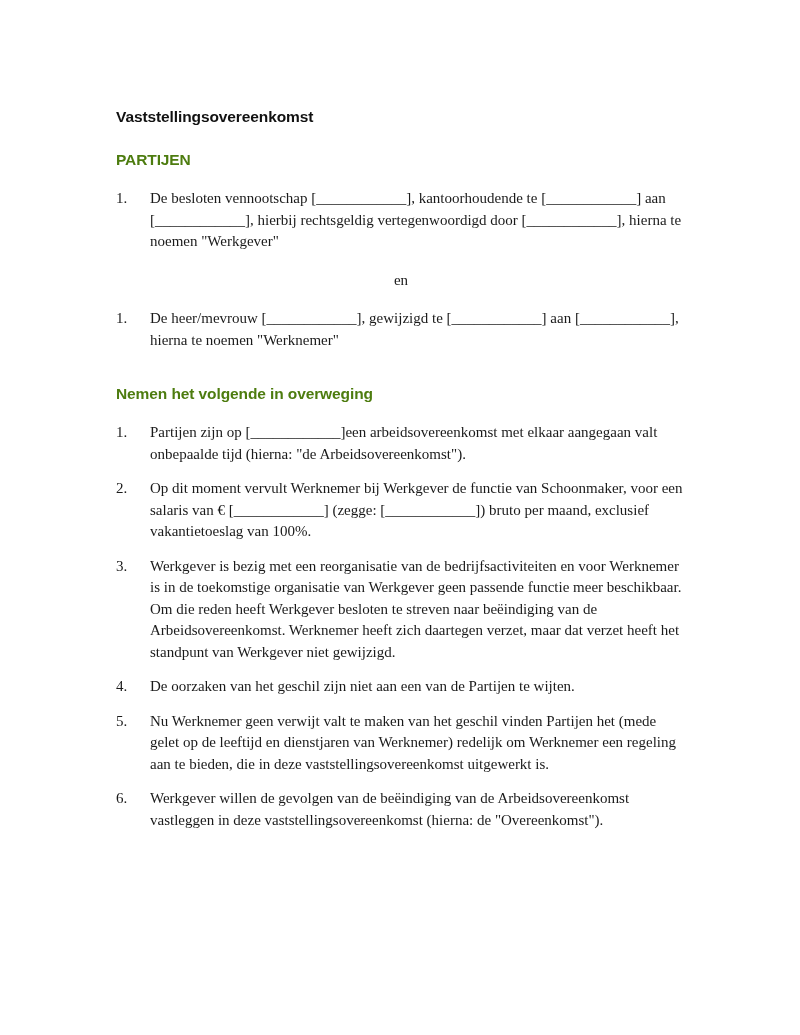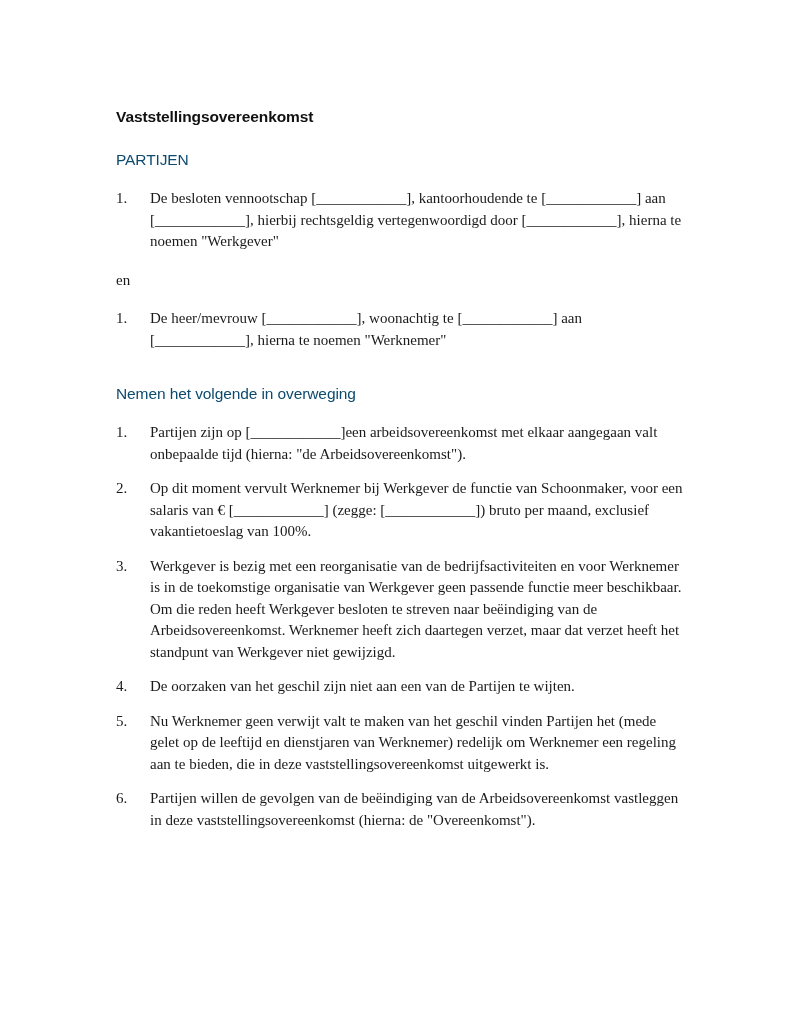--- a/index.html
+++ b/index.html
@@ -36,36 +36,37 @@
     font-family: "Liberation Sans", "DejaVu Sans", sans-serif;
     font-weight: bold;
     font-size: 15.5px;
     line-height: 20px;
     color: #111111;
     letter-spacing: -0.1px;
     margin: 0 0 23px 0;
   }
   .section-heading {
     font-family: "Liberation Sans", "DejaVu Sans", sans-serif;
-    font-weight: normal;
+    font-weight: bold;
     font-size: 15.5px;
     line-height: 20px;
-    color: #0c4a6e;
+    color: #4d7c0f;
     letter-spacing: -0.1px;
     margin: 0 0 18px 0;
   }
   .section-heading.second {
     margin: 33px 0 18px 0;
   }
 
   
   .plain-line {
     font-size: 15px;
     line-height: 21.5px;
     margin: 0 0 17px 0;
+    text-align: center;
   }
   ol.num-list {
     list-style: none;
     margin: 0;
     padding: 0;
   }
   ol.num-list > li {
     position: relative;
     padding-left: 34px;
     font-size: 15px;
@@ -109,21 +110,21 @@
         <span class="marker">1.</span>
         <span class="li-text">De besloten vennootschap [____________], kantoorhoudende te [____________] aan [____________], hierbij rechtsgeldig vertegenwoordigd door [____________], hierna te noemen "Werkgever"</span>
       </li>
     </ol>
 
     <p class="plain-line" style="margin-top:17px;">en</p>
 
     <ol class="num-list list-parties">
       <li>
         <span class="marker">1.</span>
-        <span class="li-text">De heer/mevrouw [____________], woonachtig te [____________] aan [____________], hierna te noemen "Werknemer"</span>
+        <span class="li-text">De heer/mevrouw [____________], gewijzigd te [____________] aan [____________], hierna te noemen "Werknemer"</span>
       </li>
     </ol>
 
     <h2 class="section-heading second">Nemen het volgende in overweging</h2>
 
     <ol class="num-list list-considerations">
       <li>
         <span class="marker">1.</span>
         <span class="li-text">Partijen zijn op [____________]een arbeidsovereenkomst met elkaar aangegaan valt onbepaalde tijd (hierna: "de Arbeidsovereenkomst").</span>
       </li>
@@ -138,18 +139,18 @@
       <li>
         <span class="marker">4.</span>
         <span class="li-text">De oorzaken van het geschil zijn niet aan een van de Partijen te wijten.</span>
       </li>
       <li>
         <span class="marker">5.</span>
         <span class="li-text">Nu Werknemer geen verwijt valt te maken van het geschil vinden Partijen het (mede gelet op de leeftijd en dienstjaren van Werknemer) redelijk om Werknemer een regeling aan te bieden, die in deze vaststellingsovereenkomst uitgewerkt is.</span>
       </li>
       <li>
         <span class="marker">6.</span>
-        <span class="li-text">Partijen willen de gevolgen van de beëindiging van de Arbeidsovereenkomst vastleggen in deze vaststellingsovereenkomst (hierna: de "Overeenkomst").</span>
+        <span class="li-text">Werkgever willen de gevolgen van de beëindiging van de Arbeidsovereenkomst vastleggen in deze vaststellingsovereenkomst (hierna: de "Overeenkomst").</span>
       </li>
     </ol>
 
   </div>
 </div>
 
 </body></html>

